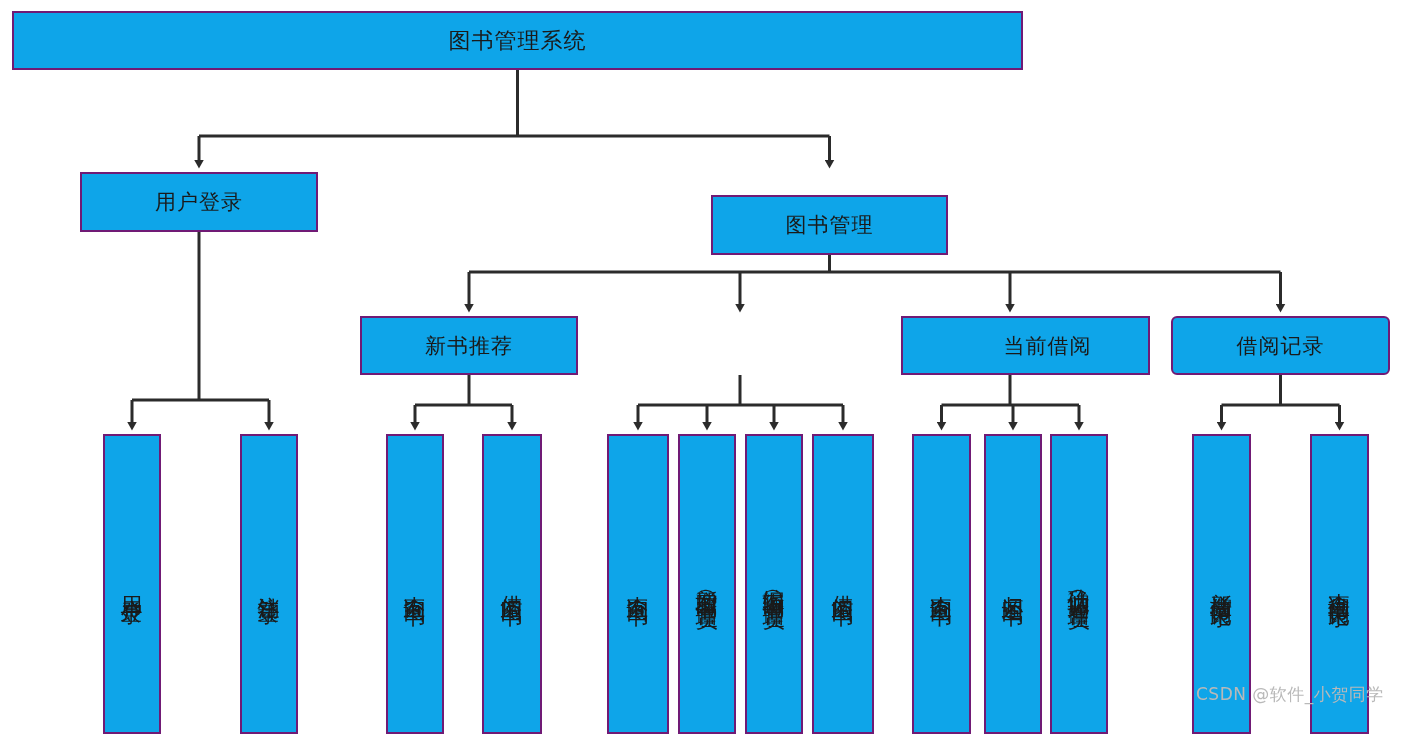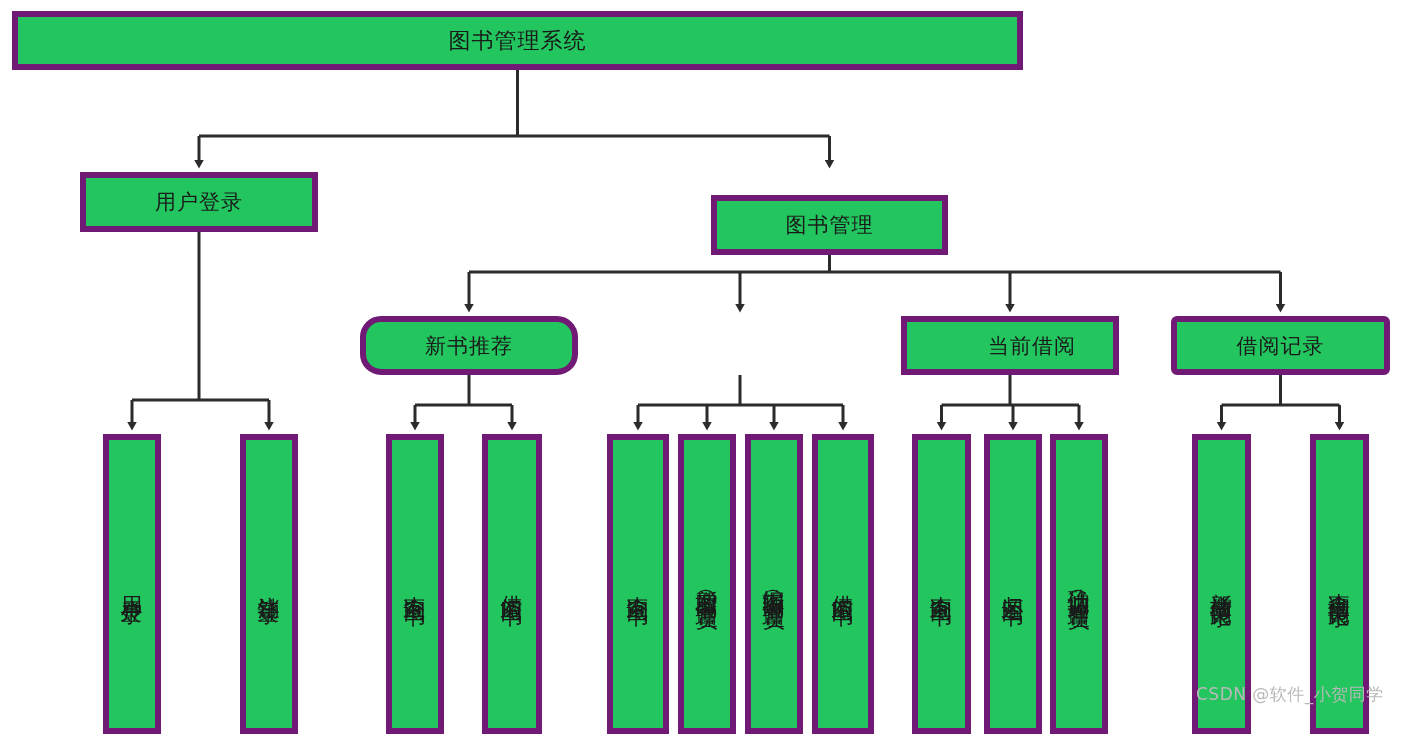--- a/index.html
+++ b/index.html
@@ -22,22 +22,22 @@
     position: absolute;
     left: 0;
     top: 0;
     width: 1405px;
     height: 747px;
     pointer-events: none;
   }
   .node {
     position: absolute;
     box-sizing: border-box;
-    border: 6px solid #701a75;
-    background: #22c55e;
+    border: 2px solid #701a75;
+    background: #0ea5e9;
     display: flex;
     align-items: center;
     justify-content: center;
     color: #1a1a1a;
   }
   .node.horiz {
     font-size: 21px;
     letter-spacing: 1px;
   }
   .node.vert {
@@ -116,24 +116,24 @@
       <span class="label">图书管理系统</span>
     </div>
 
   <div class="node horiz" style="left: 80px; top: 172px; width: 238px; height: 60px;">
       <span class="label">用户登录</span>
     </div>
   <div class="node horiz" style="left: 711px; top: 172px; width: 237px; height: 60px; margin-top: 23px;">
       <span class="label">图书管理</span>
     </div>
 
-  <div class="node horiz" style="left: 360px; top: 316px; width: 218px; height: 59px; border-radius: 21px;">
+  <div class="node horiz" style="left: 360px; top: 316px; width: 218px; height: 59px;">
       <span class="label">新书推荐</span>
     </div>
-  <div class="node horiz" style="left: 901px; top: 316px; width: 218px; height: 59px; padding-left: 44px;">
+  <div class="node horiz" style="left: 901px; top: 316px; width: 249px; height: 59px; padding-left: 44px;">
       <span class="label">当前借阅</span>
     </div>
   <div class="node horiz" style="left: 1171px; top: 316px; width: 219px; height: 59px; border-radius: 6px;">
       <span class="label">借阅记录</span>
     </div>
 
   <div class="node vert" style="left: 103px; top: 434px; width: 58px; height: 300px;">
       <span class="label">用户登录</span>
     </div>
   <div class="node vert" style="left: 240px; top: 434px; width: 58px; height: 300px;">

